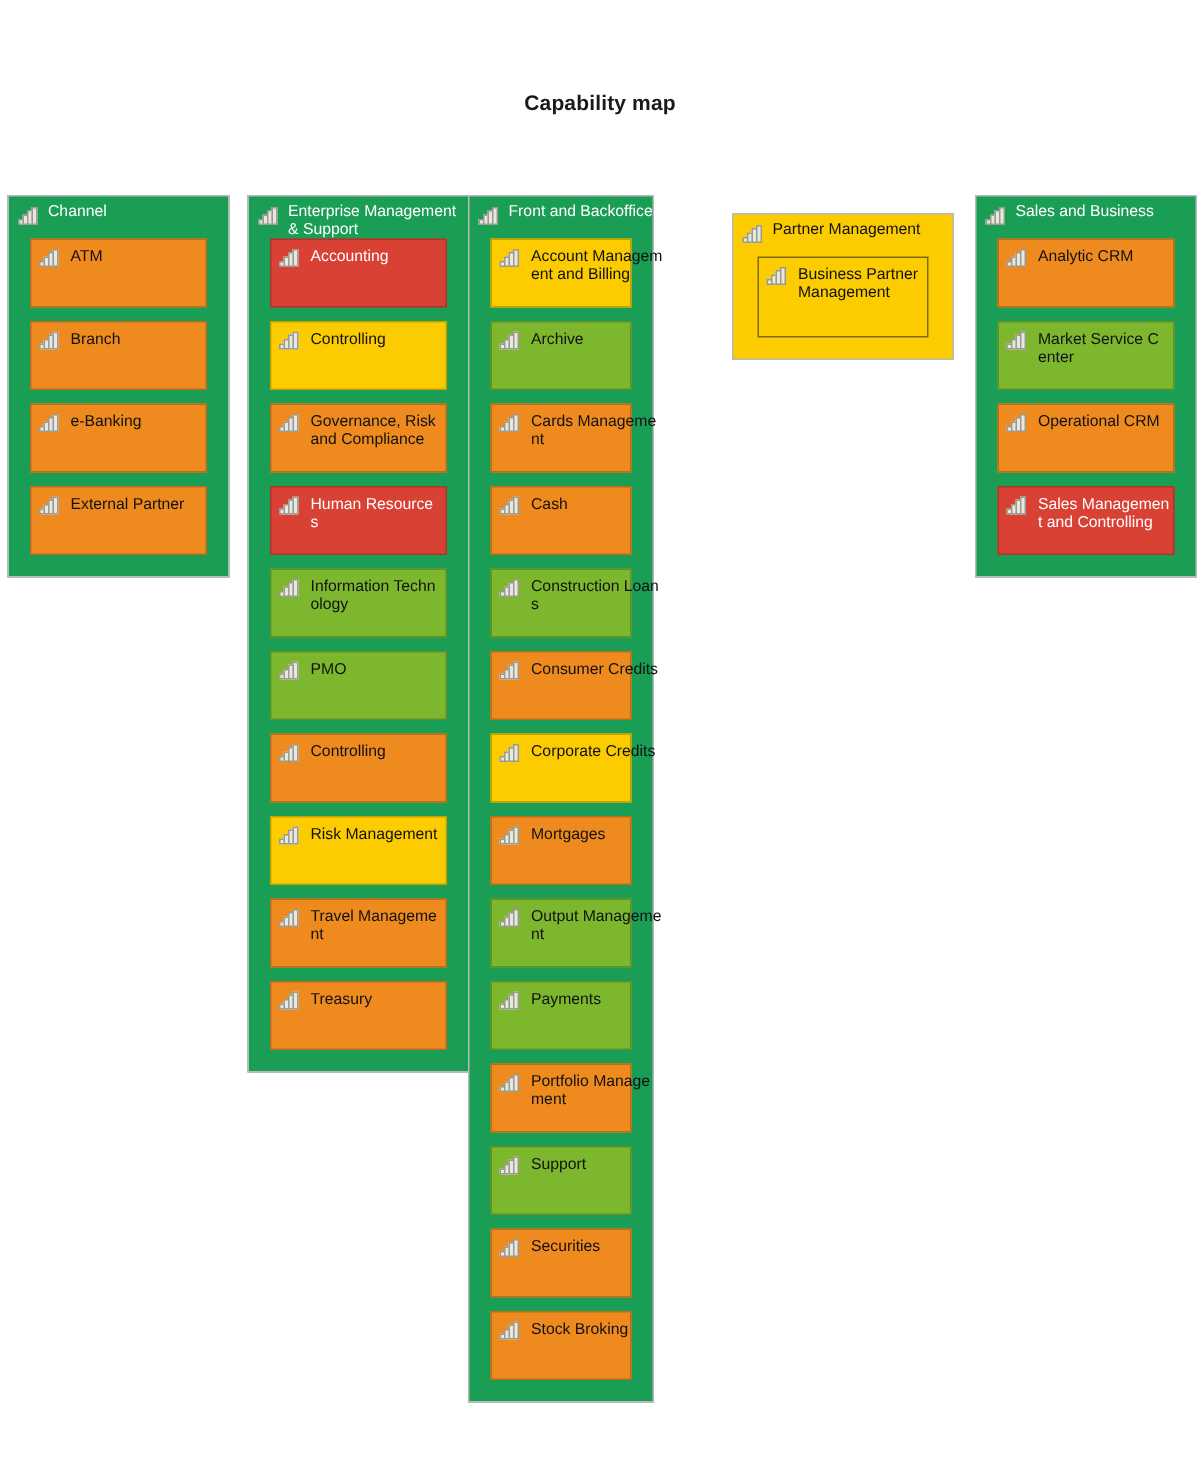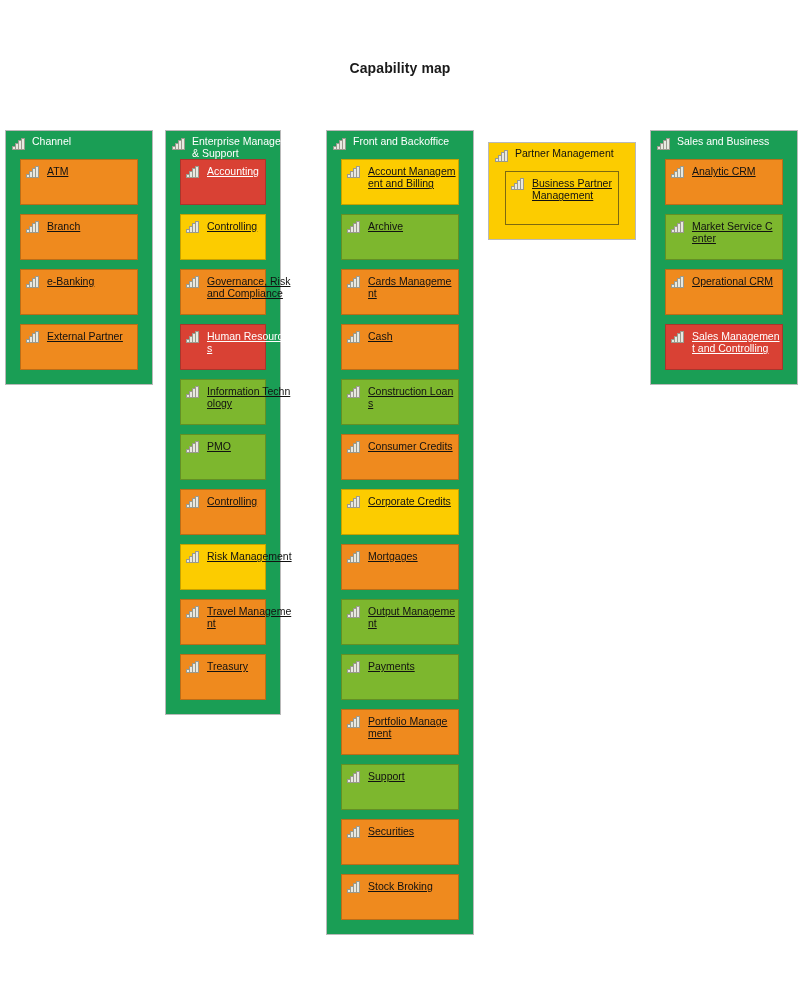--- a/index.html
+++ b/index.html
@@ -85,21 +85,20 @@
   .tile.lgreen { background: #7db72e; border-color: #639025; }
   .tile.plain  { background: transparent; border-color: #7d6a10; min-height: 54px; }
 
   .tile .tl {
     display: block;
     margin-left: 21px;
     font-size: 10.5px;
     line-height: 12.4px;
     white-space: pre;
     color: #111111;
-    text-decoration: underline;
   }
   .tile.red .tl { color: #ffffff; }
 
   
   .cap-icon {
     position: absolute;
     left: 5px;
     top: 6px;
     width: 13px;
     height: 12px;
@@ -167,21 +166,21 @@
           <span class="cap-icon">
             <i class="b1"></i>
             <i class="b2"></i>
             <i class="b3"></i>
             <i class="b4"></i>
           </span>
           <span class="tl">External Partner</span>
         </div>
       </div>
     </div>
-    <div class="group green" style="left: 165px; width: 116px;">
+    <div class="group green" style="left: 165px; width: 148px;">
       <div class="group-header">
         <span class="cap-icon">
           <i class="b1"></i>
           <i class="b2"></i>
           <i class="b3"></i>
           <i class="b4"></i>
         </span>
         <span class="ghl">Enterprise Management
 &amp; Support</span>
       </div>
@@ -275,21 +274,21 @@
           <span class="cap-icon">
             <i class="b1"></i>
             <i class="b2"></i>
             <i class="b3"></i>
             <i class="b4"></i>
           </span>
           <span class="tl">Treasury</span>
         </div>
       </div>
     </div>
-    <div class="group green" style="left: 326px; width: 148px;">
+    <div class="group green" style="left: 312px; width: 124px;">
       <div class="group-header">
         <span class="cap-icon">
           <i class="b1"></i>
           <i class="b2"></i>
           <i class="b3"></i>
           <i class="b4"></i>
         </span>
         <span class="ghl">Front and Backoffice</span>
       </div>
       <div class="group-body">

